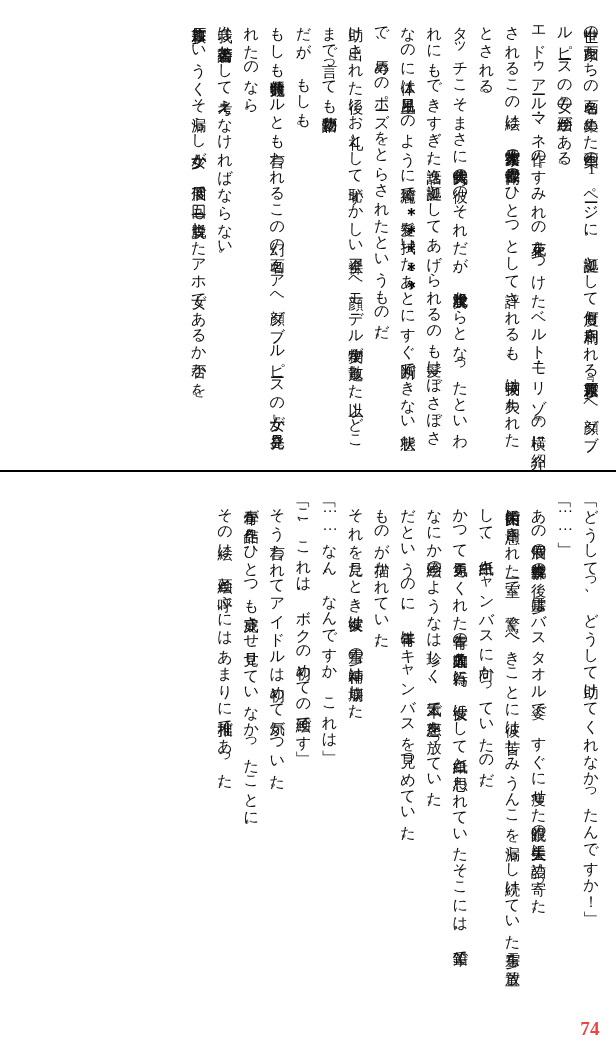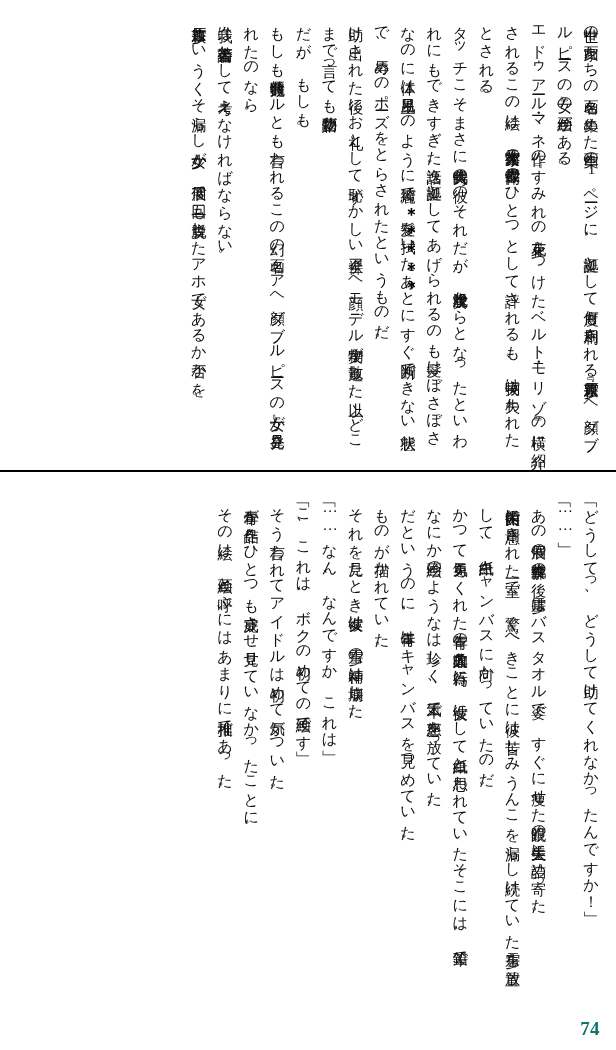--- a/index.html
+++ b/index.html
@@ -78,21 +78,21 @@
     line-height: 1.1;
     font-weight: 700;
   }
   #page-number {
     position: absolute;
     right: 16px;
     bottom: 10px;
     font-family: "Liberation Serif", "DejaVu Serif", serif;
     font-size: 19px;
     font-weight: 700;
-    color: #0f766e;
+    color: #ef4444;
     letter-spacing: 0.02em;
   }
 </style>
 </head>
 <body>
 
 <div id="page">
 
   <div id="panel-top">
     <div class="vblock" id="top-text">中世の画家たちの名画を集めた画集の1ページに、証拠として何度も利用される萩原雪歩『アヘ顔ダブルピースの女』の絵画がある。

